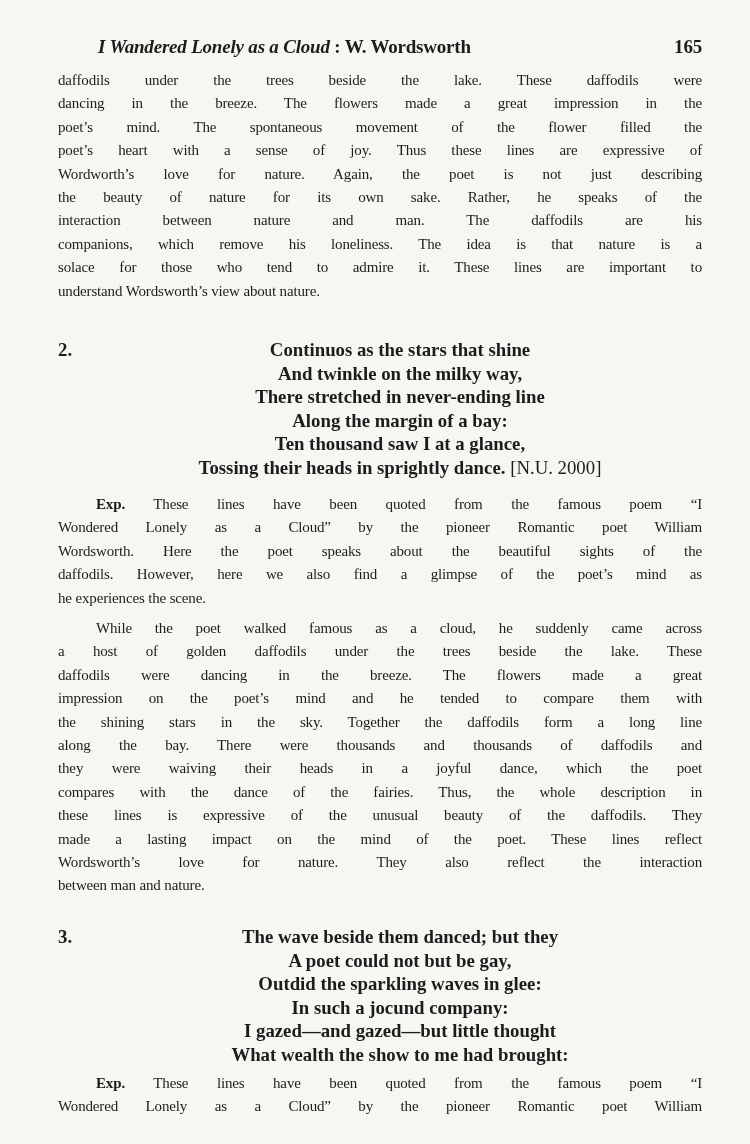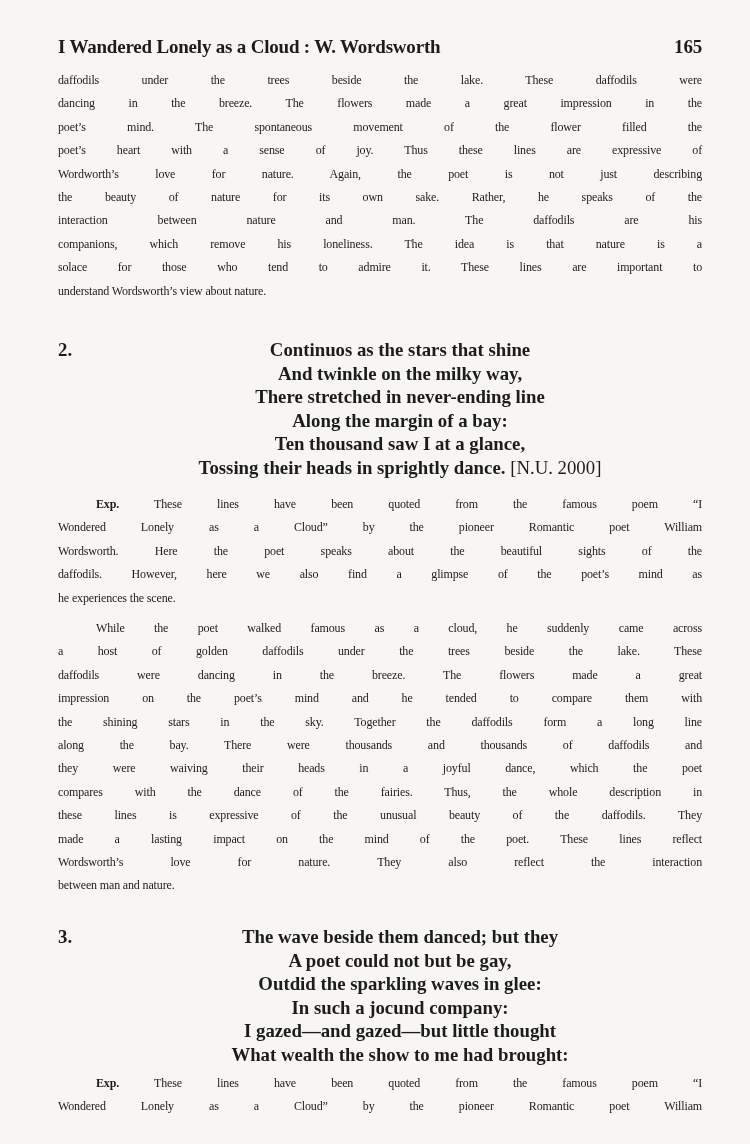--- a/index.html
+++ b/index.html
@@ -25,31 +25,33 @@
       position: absolute;
       top: 36px;
       left: 0;
       width: 644px;
       height: 24px;
       font-size: 19px;
       font-weight: bold;
       letter-spacing: -0.2px;
     }
     .running-head .title-italic {
+      font-style: italic;
+      margin-left: 40px;
     }
     .running-head .page-number {
       position: absolute;
       right: 0;
       top: 0;
     }
     .para {
       position: absolute;
       left: 0;
       width: 644px;
-      font-size: 12px;
+      font-size: 15px;
       line-height: 23.4px;
       text-align: justify;
       letter-spacing: -0.15px;
     }
     .line {
       display: block;
       text-align: justify;
       text-align-last: justify;
       white-space: nowrap;
     }

